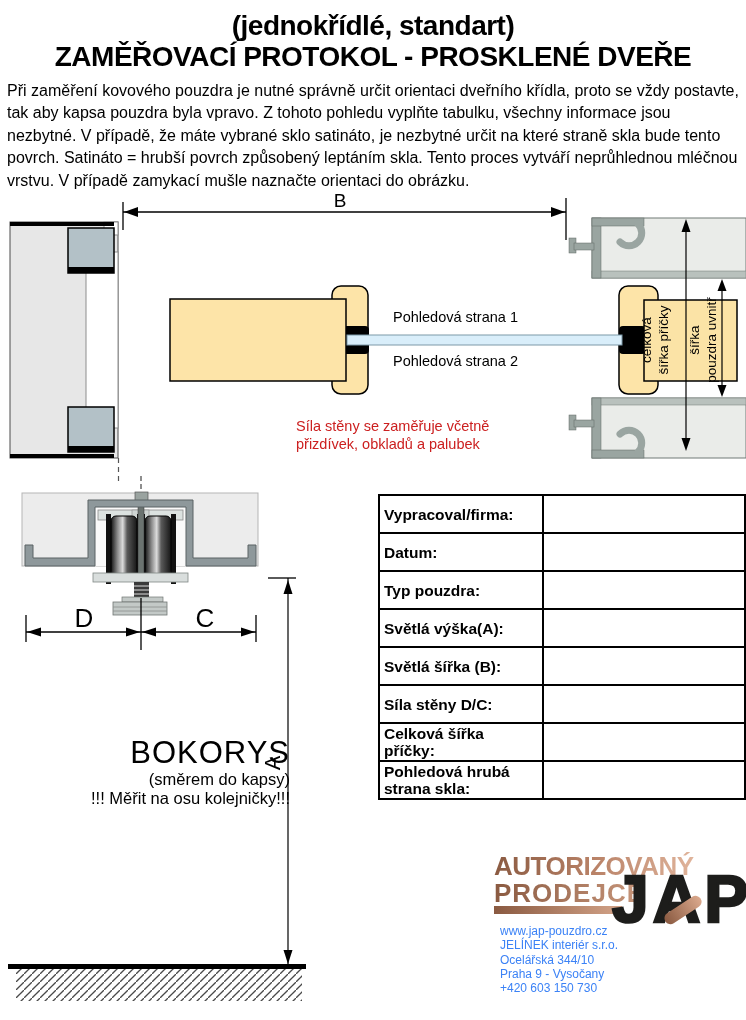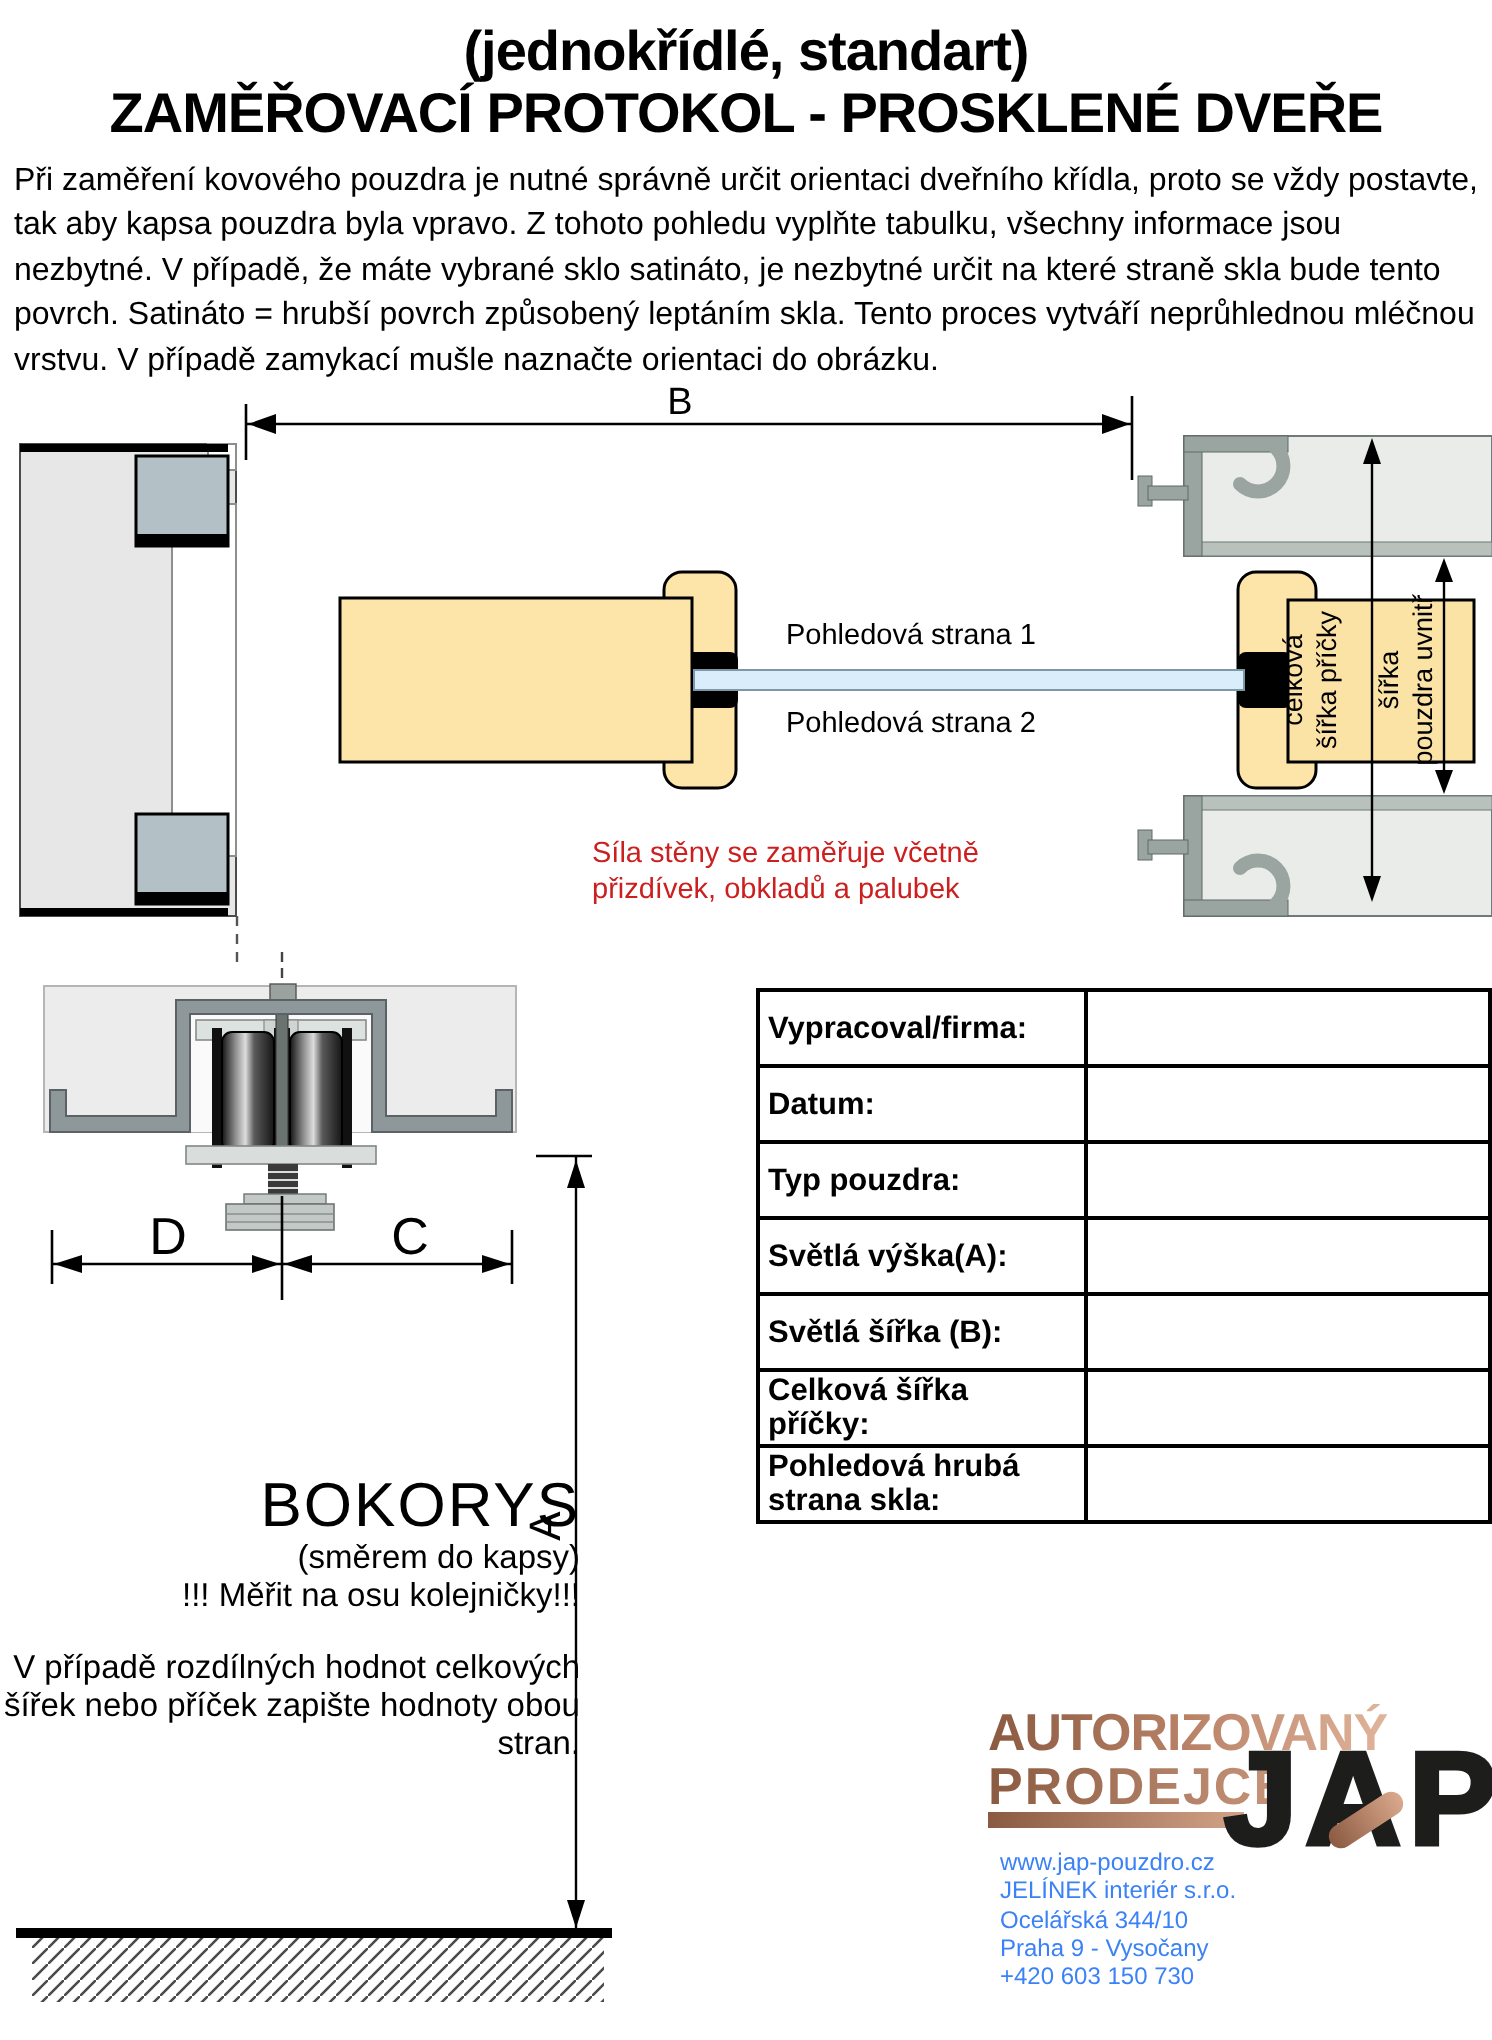--- a/index.html
+++ b/index.html
@@ -216,21 +216,20 @@
     <g>
       <rect x="8" y="494" width="298" height="5" fill="#000"></rect>
       <rect x="16" y="499" width="286" height="32" fill="url(#hatch)"></rect>
     </g>
   </svg>
 
   <div class="bok-block">
     <div class="bok-h">BOKORYS</div>
     <div class="bok-s">(směrem do kapsy)</div>
     <div class="bok-s">!!! Měřit na osu kolejničky!!!</div>
-    <div class="bok-note">V případě rozdílných hodnot celkových šířek nebo příček zapište hodnoty obou stran.</div>
   </div>
 
   <table class="form-table">
     <tbody>
       <tr>
         <td class="lbl">Vypracoval/firma:</td>
         <td class="val"></td>
       </tr>
       <tr>
         <td class="lbl">Datum:</td>
@@ -239,20 +238,24 @@
       <tr>
         <td class="lbl">Typ pouzdra:</td>
         <td class="val"></td>
       </tr>
       <tr>
         <td class="lbl">Světlá výška(A):</td>
         <td class="val"></td>
       </tr>
       <tr>
         <td class="lbl">Světlá šířka (B):</td>
+        <td class="val"></td>
+      </tr>
+      <tr>
+        <td class="lbl">Síla stěny D/C:</td>
         <td class="val"></td>
       </tr>
       <tr>
         <td class="lbl">Celková šířka příčky:</td>
         <td class="val"></td>
       </tr>
       <tr>
         <td class="lbl">Pohledová hrubá strana skla:</td>
         <td class="val"></td>
       </tr>

